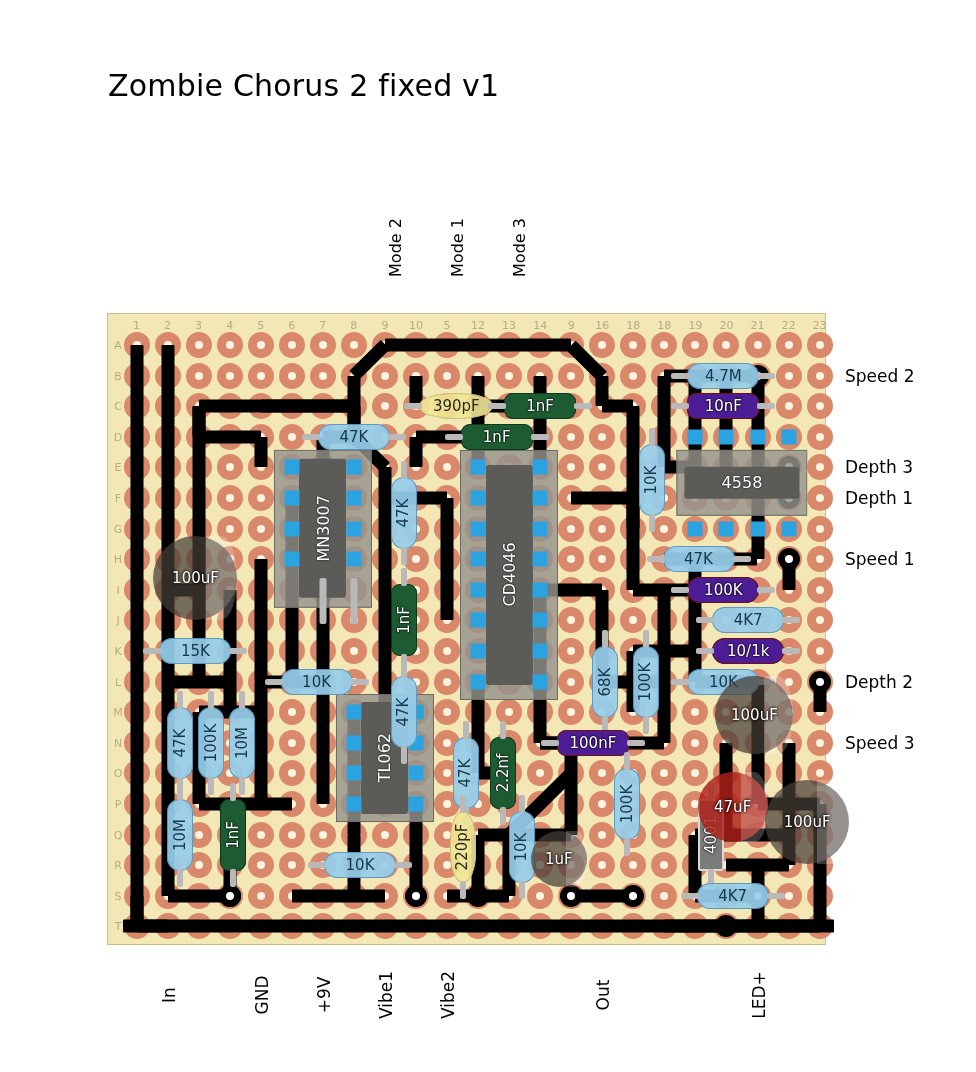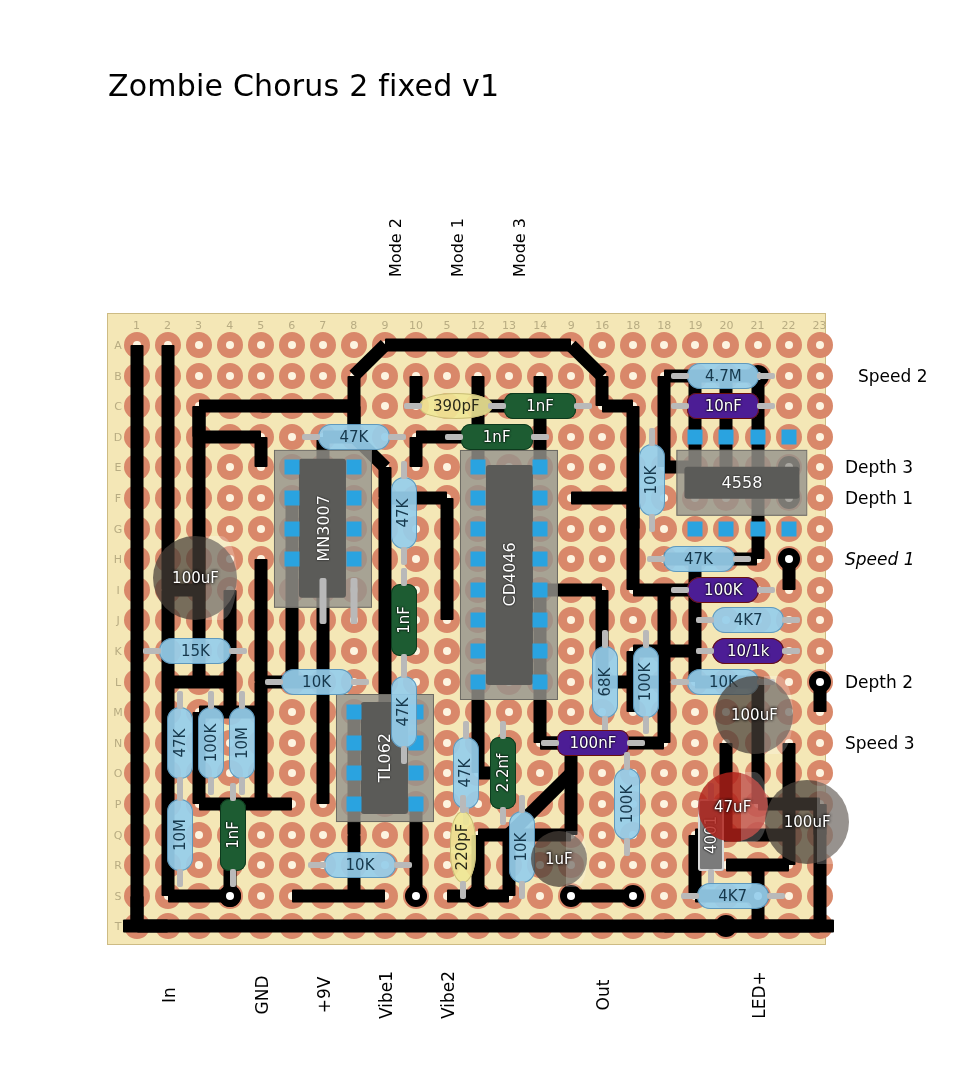--- a/index.html
+++ b/index.html
@@ -1985,24 +1985,24 @@
         <span class="stripe"></span>
         <span class="txt">1uF</span>
       </div>
     </div>
 </div>
 
 <div id="outside">
     <div class="toplbl" style="left: 394.95px; top: 238px;">Mode 2</div>
     <div class="toplbl" style="left: 457.05px; top: 238px;">Mode 1</div>
     <div class="toplbl" style="left: 519.15px; top: 238px;">Mode 3</div>
-    <div class="olbl" style="left: 845px; top: 365.6px; margin-left: 13px;">Speed 2</div>
+    <div class="olbl" style="left: 845px; top: 365.6px;">Speed 2</div>
     <div class="olbl" style="left: 845px; top: 457.4px;">Depth 3</div>
     <div class="olbl" style="left: 845px; top: 488px;">Depth 1</div>
-    <div class="olbl" style="left: 845px; top: 549.2px; font-style: italic;">Speed 1</div>
+    <div class="olbl" style="left: 845px; top: 549.2px;">Speed 1</div>
     <div class="olbl" style="left: 845px; top: 671.6px;">Depth 2</div>
     <div class="olbl" style="left: 845px; top: 732.8px;">Speed 3</div>
     <div class="botlbl" style="left: 168.55px; top: 985px;">In</div>
     <div class="botlbl" style="left: 261.7px; top: 985px;">GND</div>
     <div class="botlbl" style="left: 323.8px; top: 985px;">+9V</div>
     <div class="botlbl" style="left: 385.9px; top: 985px;">Vibe1</div>
     <div class="botlbl" style="left: 448px; top: 985px;">Vibe2</div>
     <div class="botlbl" style="left: 603.25px; top: 985px;">Out</div>
     <div class="botlbl" style="left: 758.5px; top: 985px;">LED+</div>
   </div>

